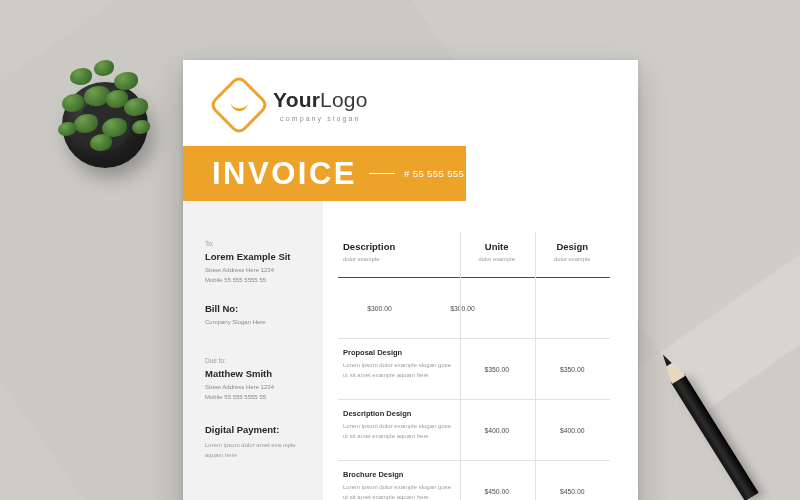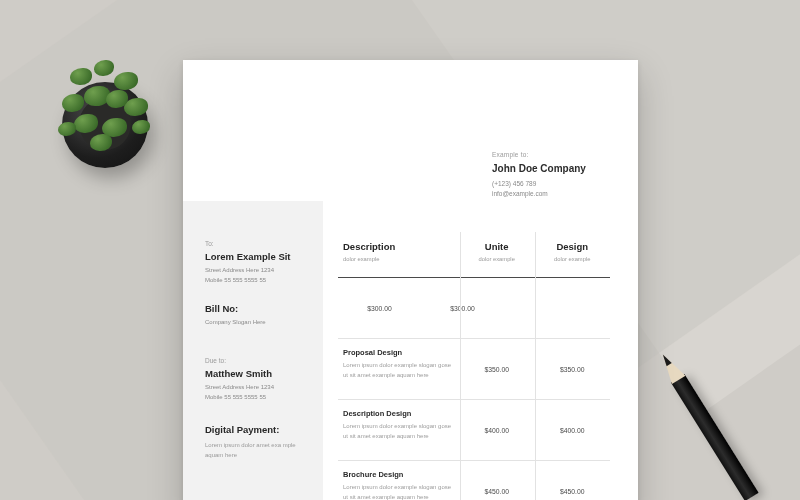--- a/index.html
+++ b/index.html
@@ -348,28 +348,38 @@
 
   <div class="pencil">
     <div class="pencil-body"></div>
     <div class="pencil-wood"></div>
     <div class="pencil-tip"></div>
   </div>
 
   <div class="paper">
     <div class="sidebar-strip"></div>
 
-
-
-    <div class="example-to">
-      <div class="ex-label">Example to:</div>
-      <div class="ex-name">John Doe Company</div>
-      <div class="ex-line">(+123) 456 789</div>
-      <div class="ex-line second">info@example.com</div>
+    <div class="logo-row">
+      <div class="logo-mark">
+        <div class="swoosh"></div>
+      </div>
+      <div>
+        <div class="logo-text-main">
+          <span class="bold">Your</span><span class="light">Logo</span>
+        </div>
+        <div class="logo-slogan">company slogan</div>
+      </div>
     </div>
+
+    <div class="invoice-bar">
+      <div class="invoice-title">INVOICE</div>
+      <div class="invoice-divider"></div>
+      <div class="invoice-no"># 55 555 555</div>
+    </div>
+
 
     <div class="info-col">
       <div class="info-block">
         <div class="info-lbl">To:</div>
         <div class="info-strong">Lorem Example Sit</div>
         <div class="info-sub">Street Address Here 1234</div>
         <div class="info-sub" style="margin-top:1px;">Mobile  55 555 5555 55</div>
       </div>
 
       <div class="info-block">

